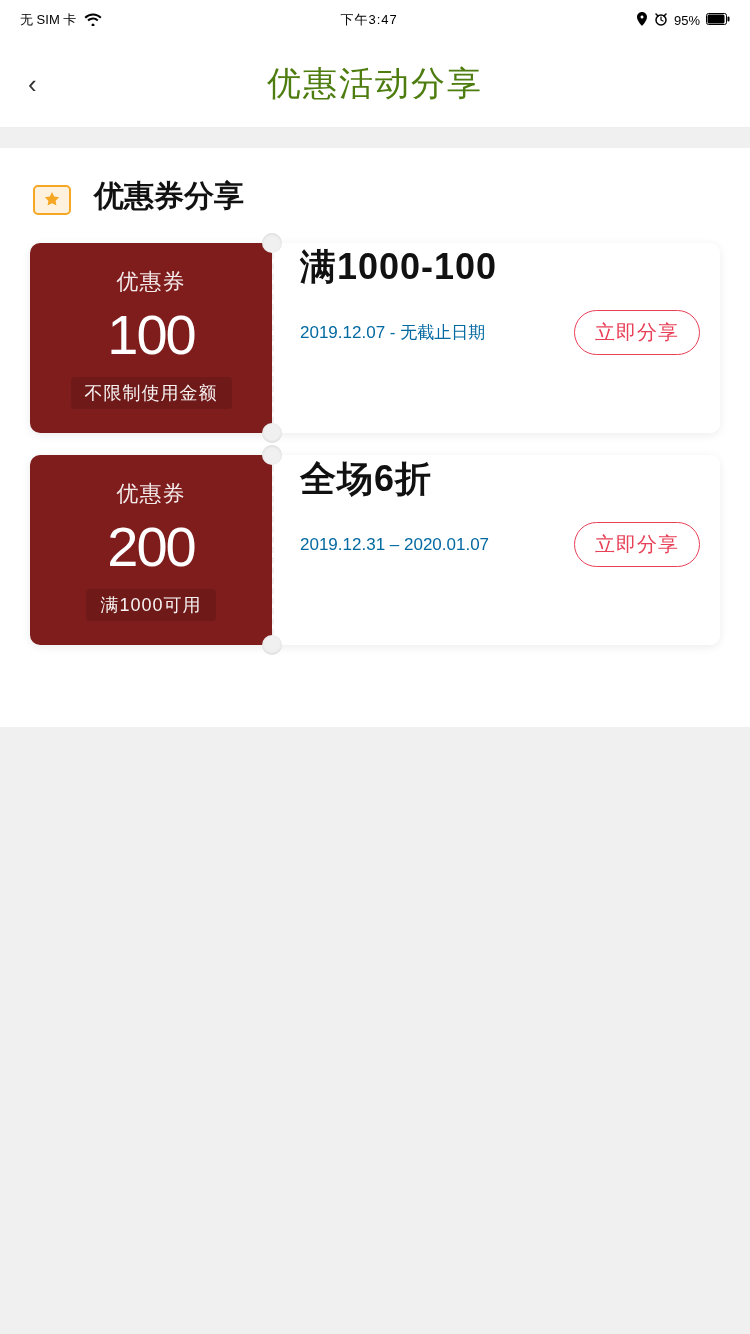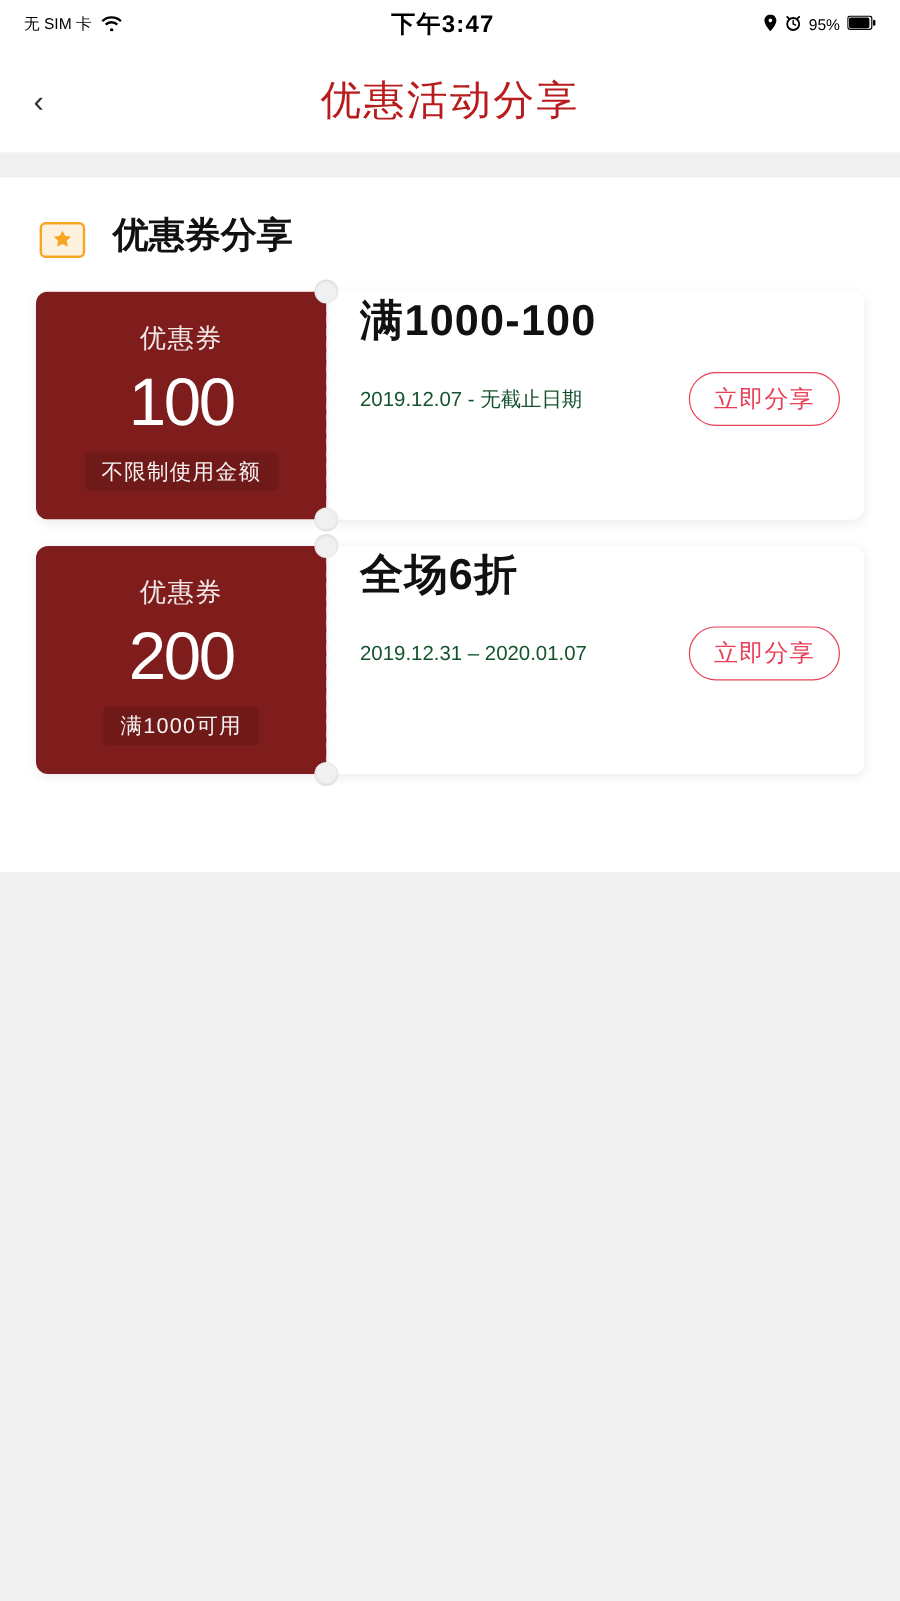--- a/index.html
+++ b/index.html
@@ -26,22 +26,22 @@
       font-weight: 500;
       text-align: center;
     }
     .status-left {
       display: flex;
       align-items: center;
       gap: 8px;
       font-size: 13px;
     }
     .status-center {
-      font-size: 20px;
-      font-weight: 700;
+      font-size: 13px;
+      font-weight: 400;
       letter-spacing: 1px;
     }
     .status-right {
       display: flex;
       align-items: center;
       gap: 6px;
       font-size: 13px;
     }
 
     
@@ -61,21 +61,21 @@
       top: 50%;
       transform: translateY(-50%);
       font-size: 26px;
       color: #333;
       cursor: pointer;
       line-height: 1;
     }
     .nav-title {
       font-size: 34px;
       font-weight: 500;
-      color: #b91c1c;
+      color: #4d7c0f;
       letter-spacing: 2px;
     }
 
     
     .section-gap {
       height: 20px;
       background: #f0f0f0;
     }
 
     
@@ -141,21 +141,21 @@
       letter-spacing: 1px;
     }
     .coupon-meta {
       display: flex;
       align-items: center;
       justify-content: space-between;
       gap: 10px;
     }
     .coupon-date {
       font-size: 17px;
-      color: #14532d;
+      color: #0369a1;
       flex-shrink: 1;
       white-space: nowrap;
     }
     .coupon-share-btn {
       border: 1.5px solid #e84057;
       border-radius: 24px;
       padding: 8px 20px;
       font-size: 20px;
       color: #e84057;
       background: #fff;

